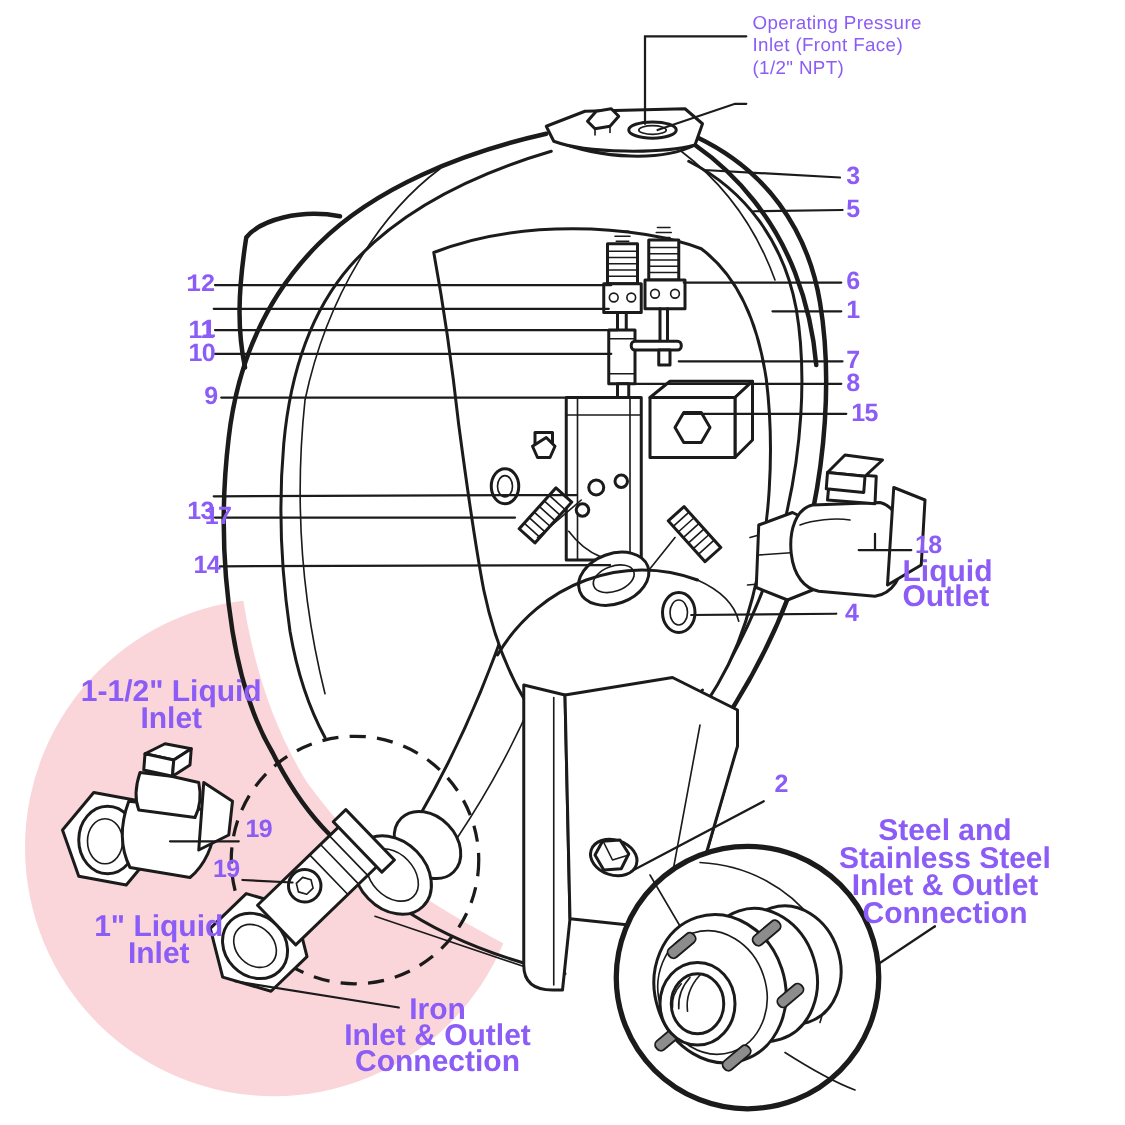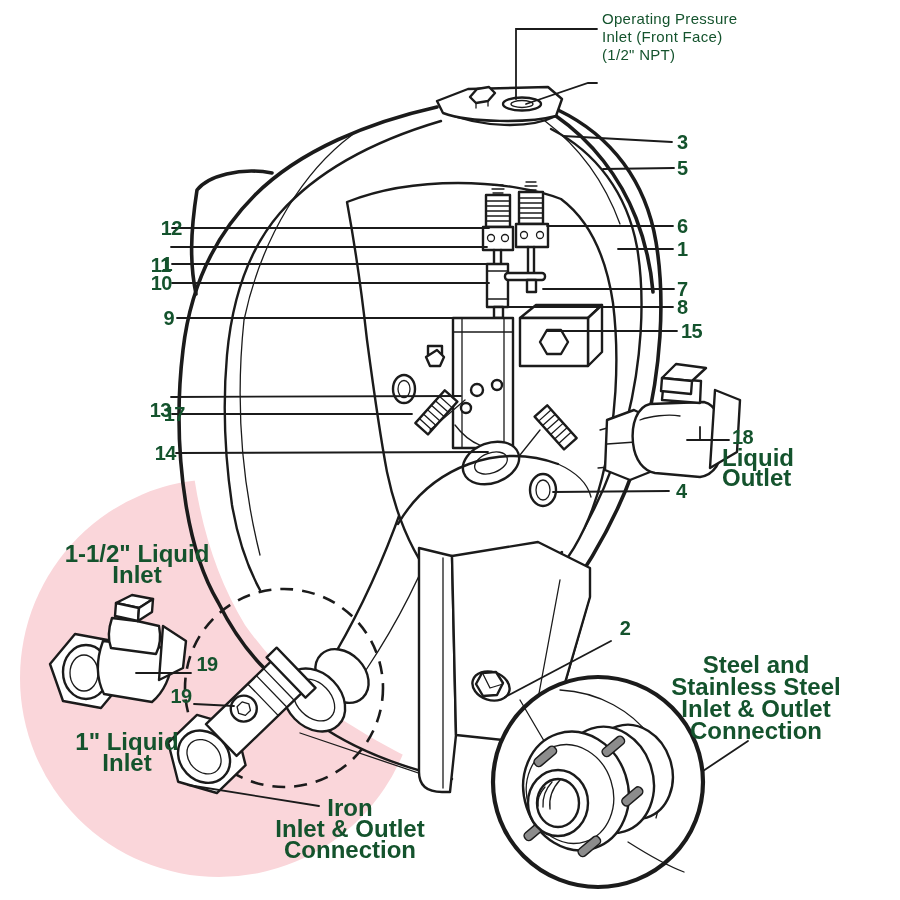--- a/index.html
+++ b/index.html
@@ -1,17 +1,17 @@
 <!DOCTYPE html>
 <html><head>
 <meta charset="utf-8">
 <style>
   html,body{margin:0;padding:0;background:#fff;}
   .stage{position:relative;width:900px;height:900px;background:#fff;overflow:hidden;
-         font-family:"Liberation Sans","DejaVu Sans",sans-serif;color:#14532d;}
+         font-family:"Liberation Sans","DejaVu Sans",sans-serif;color:#8b5cf6;}
   .stage svg{position:absolute;left:0;top:0;}
   
   .k  {fill:none;stroke:#1b1b1b;stroke-width:2.4;stroke-linejoin:round;stroke-linecap:round;}
   .kt {fill:none;stroke:#1b1b1b;stroke-width:1.3;stroke-linejoin:round;stroke-linecap:round;}
   .kb {fill:none;stroke:#1b1b1b;stroke-width:3.6;stroke-linejoin:round;stroke-linecap:round;}
   .w  {fill:#ffffff;}
   .leader{fill:none;stroke:#1b1b1b;stroke-width:1.8;stroke-linecap:round;}
   
   .num{position:absolute;transform:translate(0,-50%);font-weight:bold;font-size:20px;
        letter-spacing:-0.5px;white-space:nowrap;z-index:5;}
@@ -256,21 +256,21 @@
   </div>
 
   <span class="num" style="left:677px;top:142px;">3</span>
   <span class="num" style="left:677px;top:168px;">5</span>
   <span class="num" style="left:677px;top:226px;">6</span>
   <span class="num" style="left:677px;top:249px;">1</span>
   <span class="num" style="left:677px;top:289px;">7</span>
   <span class="num" style="left:677px;top:307px;">8</span>
   <span class="num" style="left:681px;top:331px;">15</span>
 
-  <span class="num rightcol" style="left:182px;top:228px;">12</span>
+  <span class="num rightcol" style="left:172px;top:228px;font-family:Liberation Mono, monospace;">12</span>
   <span class="num rightcol" style="left:171px;top:265px;">11</span>
   <span class="num rightcol" style="left:172px;top:264px;">1</span>
   <span class="num rightcol" style="left:172px;top:283px;">10</span>
   <span class="num rightcol" style="left:174px;top:318px;">9</span>
   <span class="num rightcol" style="left:171px;top:397px;margin-top:13px;">13</span>
   <span class="num rightcol" style="left:185px;top:414px;">17</span>
   <span class="num rightcol" style="left:176px;top:453px;">14</span>
 
   <span class="num" style="left:676px;top:491px;">4</span>
   <span class="num center" style="left:625px;top:628px;">2</span>

